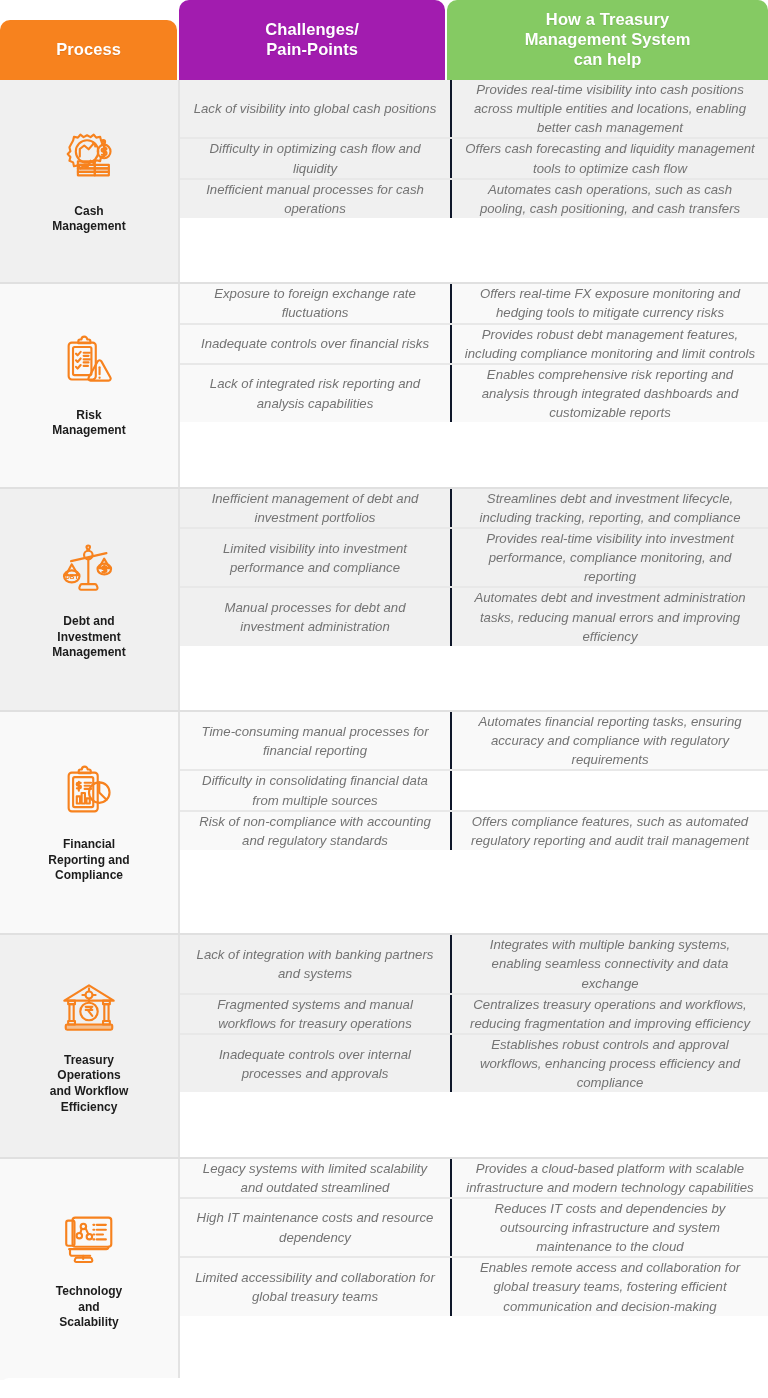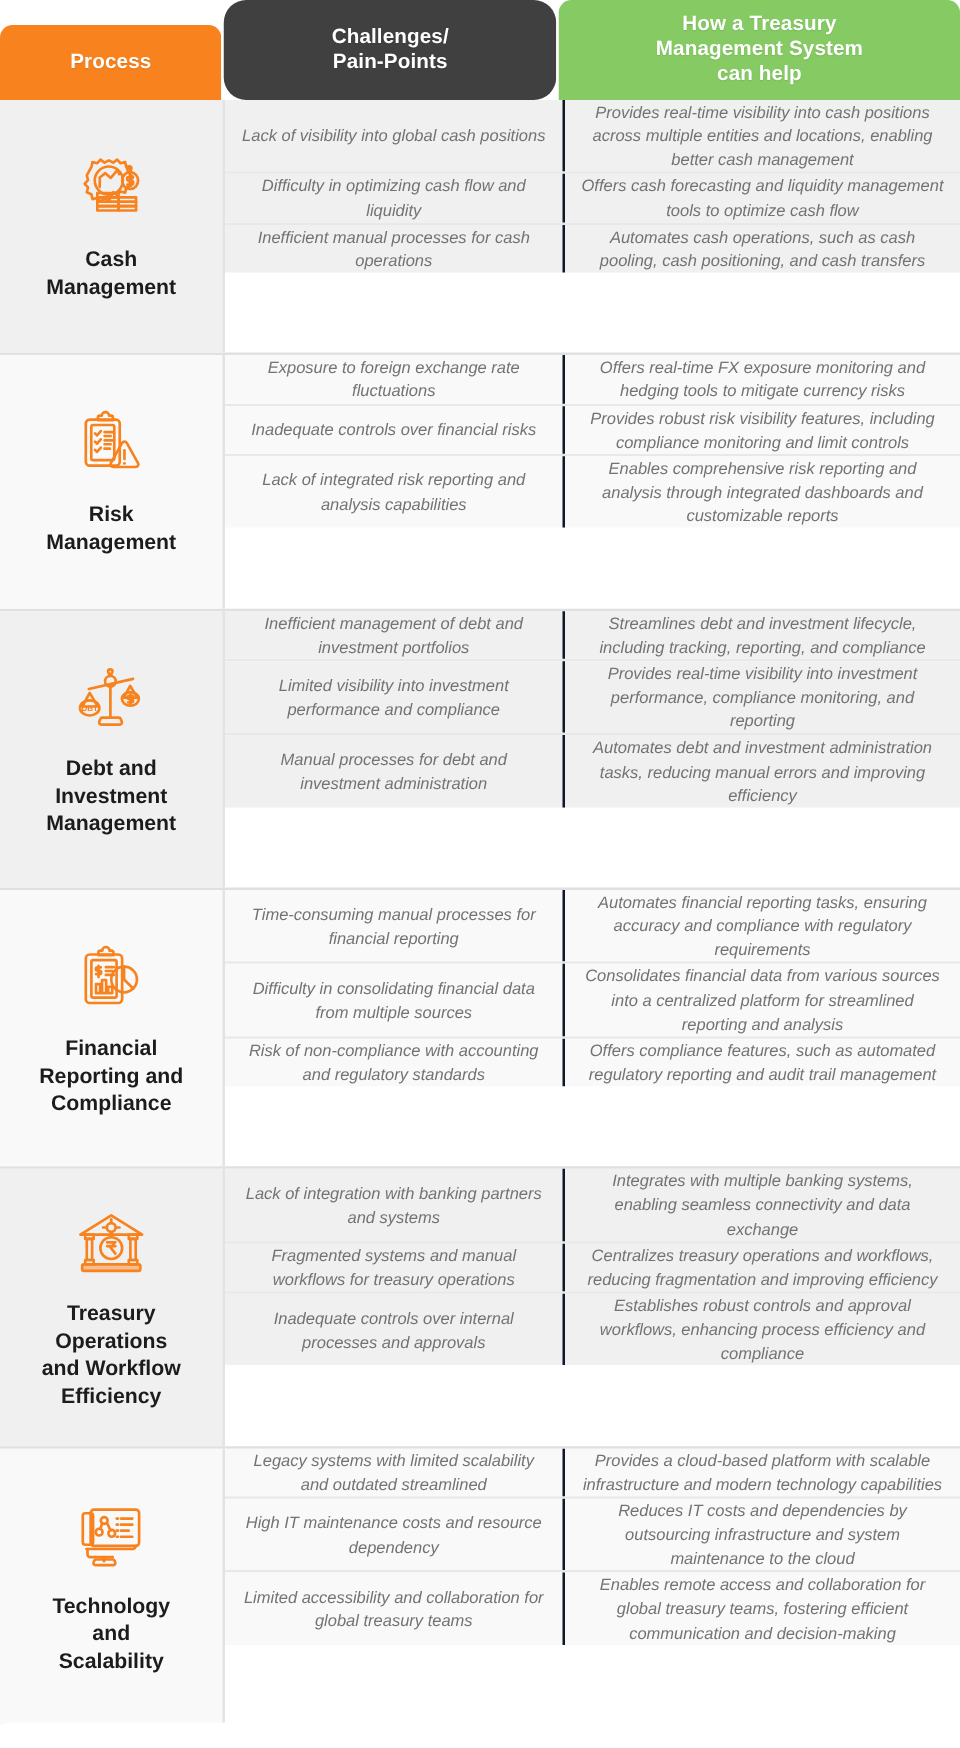--- a/index.html
+++ b/index.html
@@ -33,21 +33,21 @@
     font-weight: bold;
     font-size: 16.5px;
     line-height: 1.2;
     letter-spacing: .1px;
     border-radius: 10px 10px 0 0;
     padding: 0 6px;
     text-shadow: 0 1px 1px rgba(0,0,0,.10);
   }
   .hdr-process    { width: 180px; background: #f7821e; margin-top: 20px; }
   .hdr-gap        { width: 2px;  background:#ffffff; }
-  .hdr-challenges { width: 270px; background: #404040; border-radius: 18px; }
+  .hdr-challenges { width: 270px; background: #a21caf; }
   .hdr-help       { width: 326px; background: #85ca63; }
 
   
   .body-wrap { width: 768px; }
 
   .section {
     display: flex;
     width: 768px;
     align-items: stretch;
   }
@@ -66,21 +66,21 @@
     gap: 14px;
     padding: 8px 6px;
     border-right: 2px solid #e3e3e3;
   }
   .proc-icon {
     width: 62px;
     height: 62px;
     display: block;
   }
   .proc-label {
-    font-size: 17px;
+    font-size: 12px;
     font-weight: bold;
     color: #1c1c1c;
     text-align: center;
     line-height: 1.3;
   }
 
   .rows-col {
     flex: 1 1 auto;
     display: flex;
     flex-direction: column;
@@ -223,21 +223,21 @@
             </div>
             <div class="cell cell-help">
               <span>Offers real-time FX exposure monitoring and hedging tools to mitigate currency risks</span>
             </div>
           </div>
           <div class="row">
             <div class="cell cell-challenge">
               <span>Inadequate controls over financial risks</span>
             </div>
             <div class="cell cell-help">
-              <span>Provides robust risk visibility features, including compliance monitoring and limit controls</span>
+              <span>Provides robust debt management features, including compliance monitoring and limit controls</span>
             </div>
           </div>
           <div class="row">
             <div class="cell cell-challenge">
               <span>Lack of integrated risk reporting and analysis capabilities</span>
             </div>
             <div class="cell cell-help">
               <span>Enables comprehensive risk reporting and analysis through integrated dashboards and customizable reports</span>
             </div>
           </div>
@@ -308,23 +308,20 @@
             <div class="cell cell-challenge">
               <span>Time-consuming manual processes for financial reporting</span>
             </div>
             <div class="cell cell-help">
               <span>Automates financial reporting tasks, ensuring accuracy and compliance with regulatory requirements</span>
             </div>
           </div>
           <div class="row">
             <div class="cell cell-challenge">
               <span>Difficulty in consolidating financial data from multiple sources</span>
-            </div>
-            <div class="cell cell-help">
-              <span>Consolidates financial data from various sources into a centralized platform for streamlined reporting and analysis</span>
             </div>
           </div>
           <div class="row">
             <div class="cell cell-challenge">
               <span>Risk of non-compliance with accounting and regulatory standards</span>
             </div>
             <div class="cell cell-help">
               <span>Offers compliance features, such as automated regulatory reporting and audit trail management</span>
             </div>
           </div>

